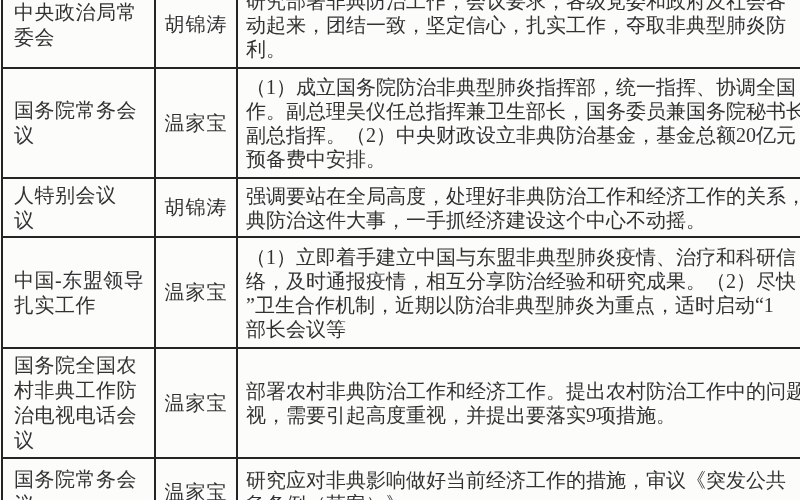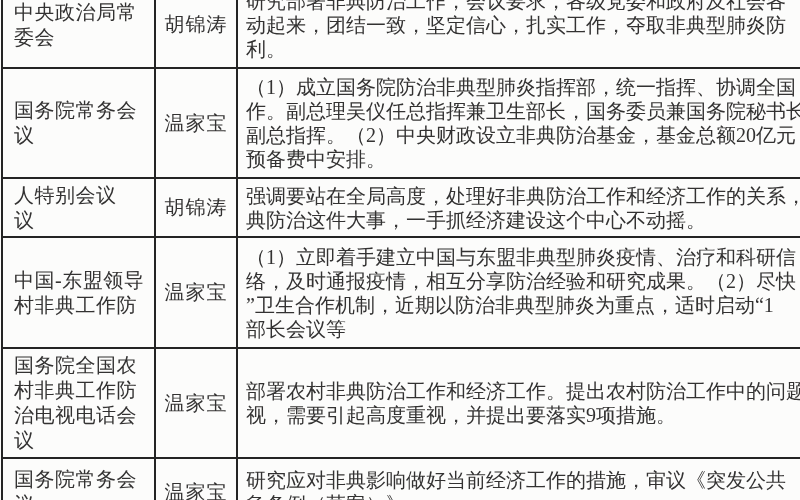--- a/index.html
+++ b/index.html
@@ -89,21 +89,21 @@
         </tr>
         <tr style="height:59px">
           <td class="meeting-cell">人特别会议
 议</td>
           <td class="person-cell">胡锦涛</td>
           <td class="content-cell">强调要站在全局高度，处理好非典防治工作和经济工作的关系，
 典防治这件大事，一手抓经济建设这个中心不动摇。</td>
         </tr>
         <tr style="height:111px">
           <td class="meeting-cell">中国-东盟领导
-村非典工作防</td>
+扎实工作</td>
           <td class="person-cell">温家宝</td>
           <td class="content-cell">（1）立即着手建立中国与东盟非典型肺炎疫情、治疗和科研信
 络，及时通报疫情，相互分享防治经验和研究成果。（2）尽快
 ”卫生合作机制，近期以防治非典型肺炎为重点，适时启动“1
 部长会议等</td>
         </tr>
         <tr style="height:110px">
           <td class="meeting-cell">国务院全国农
 村非典工作防
 治电视电话会

